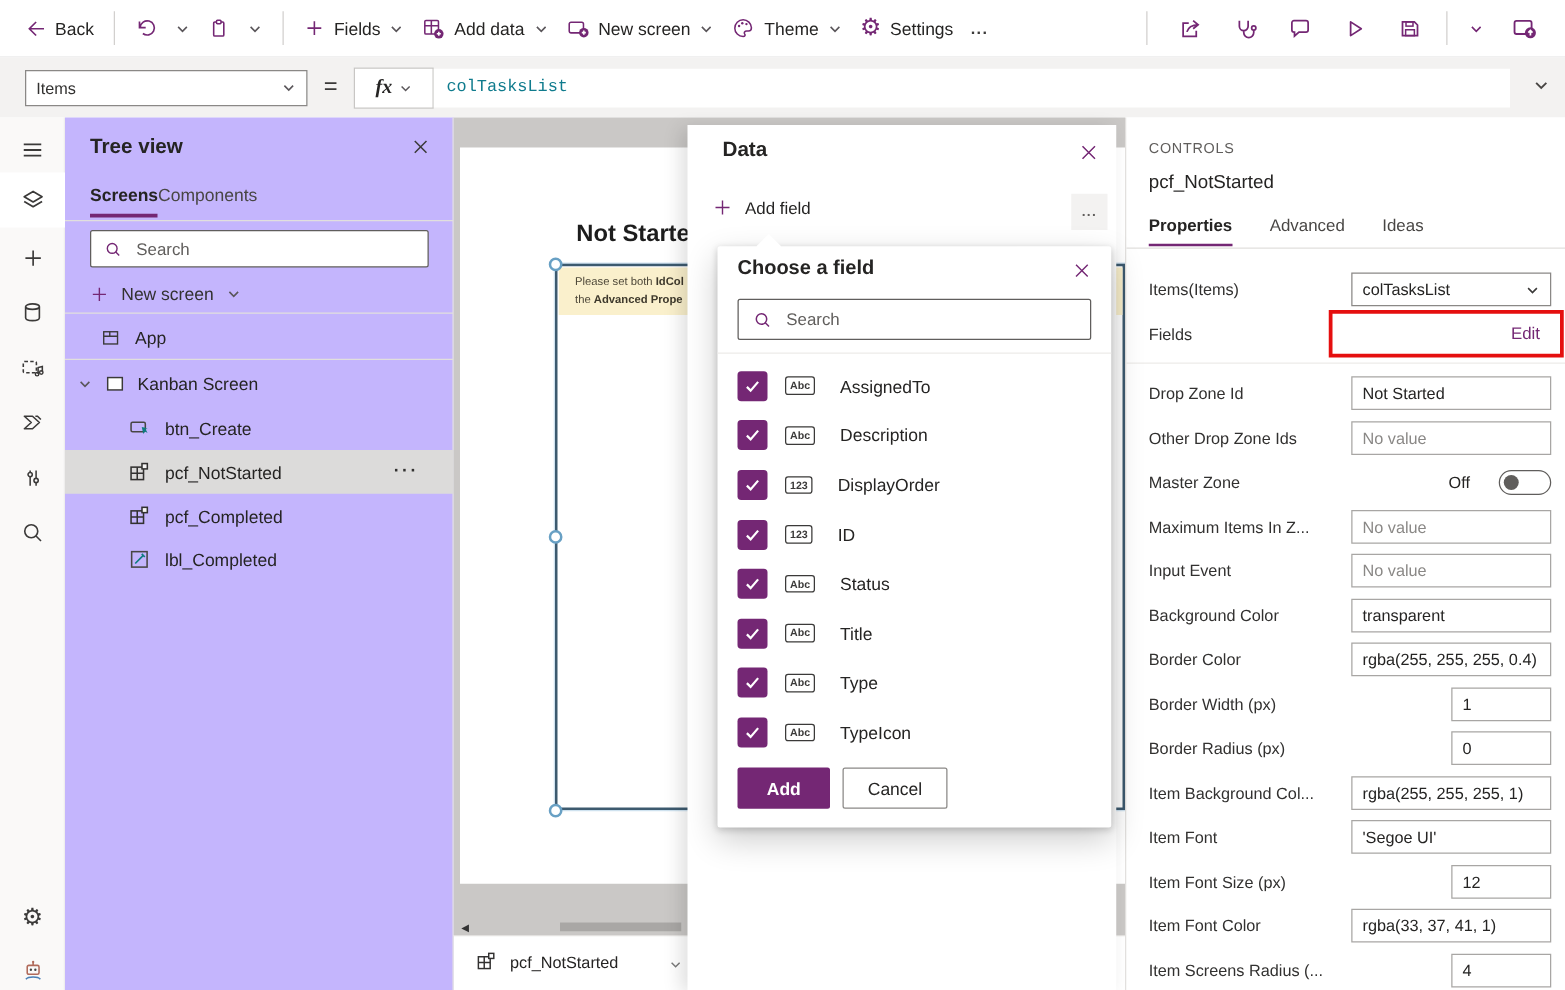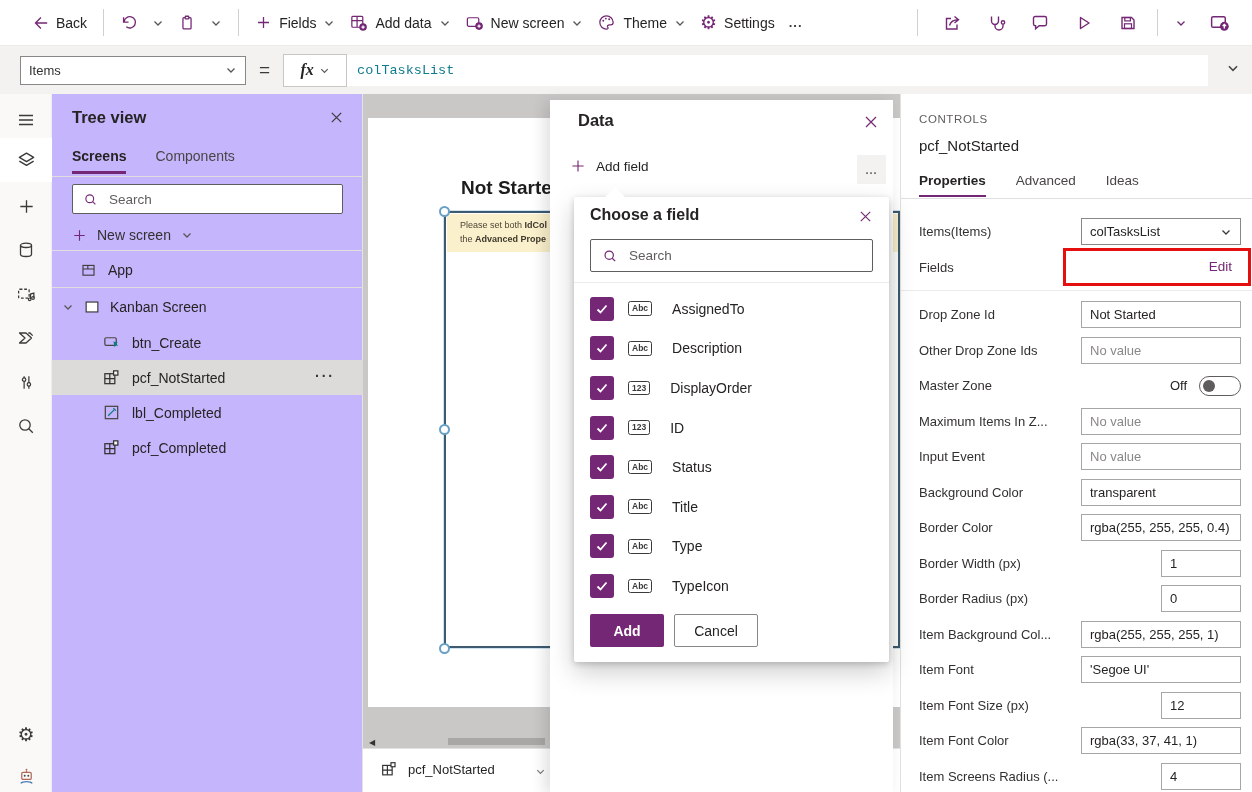--- a/index.html
+++ b/index.html
@@ -1,21 +1,21 @@
 <!DOCTYPE html>
 <html><head>
 <meta charset="utf-8">
 <style>
   html,body{margin:0;padding:0;}
   body{width:1252px;height:792px;position:relative;overflow:hidden;background:#fff;
        font-family:"Liberation Sans",sans-serif;color:#252423;}
   svg{display:block;}
   
   .topbar{position:absolute;left:0;top:0;width:1252px;height:46px;background:#fff;
-          border-bottom:1px solid #ebebeb;display:flex;align-items:center;padding-left:24px;box-sizing:border-box;}
+          border-bottom:1px solid #ebebeb;display:flex;align-items:center;padding-left:12px;box-sizing:border-box;}
   .tb-item{display:flex;align-items:center;gap:7px;font-size:14px;color:#252423;padding:0 7px;height:32px;cursor:default;}
   .tb-item .lbl{white-space:nowrap;}
   .pi{color:#742774;}
   .chev{color:#5a565a;}
   .tb-div{width:1px;height:27px;background:#d2d0ce;margin:0 9px;}
   .tb-right{margin-left:auto;display:flex;align-items:center;gap:6px;padding-right:14px;}
   .tb-icon-btn{width:38px;height:32px;display:flex;align-items:center;justify-content:center;color:#742774;}
   .dots{color:#3b3a39;font-weight:700;letter-spacing:1px;font-size:13px;}
   
   .fxbar{position:absolute;left:0;top:46px;width:1252px;height:48px;background:#f3f2f1;display:flex;align-items:center;}
@@ -29,21 +29,21 @@
   .fxbar-chev{position:absolute;right:12px;top:15px;color:#484644;}
   
   .rail{position:absolute;left:0;top:94px;width:52px;height:698px;background:#faf9f8;border-right:1px solid #efeeed;box-sizing:border-box;}
   .rail-item{position:absolute;left:0;width:52px;height:40px;display:flex;align-items:center;justify-content:center;color:#3b3a39;}
   .rail-item.sel{background:#fff;height:44px;}
   .gear-glyph{font-size:19px;line-height:1;color:#3b3a39;}
   
   .tree{position:absolute;left:52px;top:94px;width:311px;height:698px;background:#c4b5fd;border-right:1px solid #e5e3e1;box-sizing:border-box;}
   .tree-title{position:absolute;left:20px;top:14px;font-size:16.5px;font-weight:700;color:#252423;}
   .tree-close{position:absolute;right:18px;top:16px;color:#3b3a39;}
-  .tree-tabs{position:absolute;left:20px;top:54px;display:flex;gap:29px;font-size:14px;color:#484644;}
+  .tree-tabs{position:absolute;left:20px;top:54px;display:flex;font-size:14px;color:#484644;}
   .ttab{padding-bottom:7px;}
   .ttab.active{font-weight:700;color:#252423;border-bottom:3px solid #742774;}
   .tdiv{position:absolute;left:0;width:311px;height:1px;background:#e1dfdd;}
   .search-box{position:absolute;left:20px;top:90px;width:271px;height:30px;background:#fff;border:1px solid #605e5c;border-radius:2px;
               display:flex;align-items:center;gap:9px;padding-left:10px;box-sizing:border-box;}
   .search-box input{border:none;outline:none;flex:1;font-size:13.5px;font-family:inherit;color:#323130;background:transparent;}
   .search-box input::placeholder{color:#605e5c;}
   .newscreen-row{position:absolute;left:20px;top:128px;display:flex;align-items:center;gap:10px;font-size:14px;color:#323130;height:26px;}
   .app-row{position:absolute;left:0;top:161px;width:311px;height:30px;display:flex;align-items:center;gap:11px;padding-left:28px;box-sizing:border-box;font-size:14px;}
   .kanban-row{position:absolute;left:0;top:198px;width:311px;height:30px;display:flex;align-items:center;padding-left:10px;box-sizing:border-box;font-size:14px;gap:9px;}
@@ -107,21 +107,21 @@
   .ctl{width:160px;height:27px;border:1px solid #a8a6a4;background:#fff;font-size:13px;color:#252423;
        display:flex;align-items:center;padding:0 8px;box-sizing:border-box;white-space:nowrap;overflow:hidden;}
   .ctl.sm{width:80px;}
   .ctl.ph{color:#8a8886;}
   .ctl.dd{border-color:#8a8886;justify-content:space-between;}
   .prow.fields{position:relative;}
   .redbox{position:absolute;left:162px;right:2px;top:-2px;height:38px;border:3px solid #e50f0f;background:#fff;
           display:flex;align-items:center;justify-content:flex-end;padding-right:16px;box-sizing:border-box;}
   .editlink{color:#742774;font-size:13.5px;}
   .pdivider{height:1px;background:#edebe9;margin:5px 0 6px 0;}
-  .togglewrap{display:flex;align-items:center;gap:12px;}
+  .togglewrap{display:flex;align-items:center;gap:23px;}
   .tog-label{font-size:13px;color:#252423;}
   .toggle{width:42px;height:20px;border:1px solid #605e5c;border-radius:11px;position:relative;display:inline-block;box-sizing:border-box;}
   .knob{position:absolute;left:3px;top:3px;width:12px;height:12px;border-radius:50%;background:#605e5c;}
 </style>
 </head>
 <body>
 
 <div class="topbar">
   <div class="tb-item">
     <span class="pi">
@@ -436,35 +436,35 @@
             <path d="M3 11.2 H13.5 M8.2 6 V16.5" stroke="#323130" stroke-width="1.3"></path>
             <rect x="12.2" y="3" width="4.5" height="4.5" stroke="#323130" stroke-width="1.3" fill="#f6f5f4"></rect>
           </svg>
         </span>
         <span>pcf_NotStarted</span>
         <span class="tmore">···</span>
       </div>
       <div class="tree-child">
         <span>
           <svg width="19" height="19" viewBox="0 0 20 20">
-            <rect x="3.5" y="3.5" width="13" height="13" stroke="#484644" stroke-width="1.3" fill="none"></rect>
-            <path d="M6.5 13.5 L13.3 6.7 M12 5.4 L14.6 8" stroke="#0e7c80" stroke-width="1.4" fill="none"></path>
-          </svg>
-        </span>
-        <span>lbl_Completed</span>
-      </div>
-      <div class="tree-child">
-        <span>
-          <svg width="19" height="19" viewBox="0 0 20 20">
             <rect x="3" y="6" width="10.5" height="10.5" stroke="#323130" stroke-width="1.3" fill="none"></rect>
             <path d="M3 11.2 H13.5 M8.2 6 V16.5" stroke="#323130" stroke-width="1.3"></path>
             <rect x="12.2" y="3" width="4.5" height="4.5" stroke="#323130" stroke-width="1.3" fill="#f6f5f4"></rect>
           </svg>
         </span>
         <span>pcf_Completed</span>
+      </div>
+      <div class="tree-child">
+        <span>
+          <svg width="19" height="19" viewBox="0 0 20 20">
+            <rect x="3.5" y="3.5" width="13" height="13" stroke="#484644" stroke-width="1.3" fill="none"></rect>
+            <path d="M6.5 13.5 L13.3 6.7 M12 5.4 L14.6 8" stroke="#0e7c80" stroke-width="1.4" fill="none"></path>
+          </svg>
+        </span>
+        <span>lbl_Completed</span>
       </div>
     </div>
 </div>
 
 <div class="canvas">
   <div class="screen"></div>
   <div class="canvas-title">Not Started</div>
   <div class="selbox"></div>
   <div class="warnbar">
     <span>Please set both </span><b>IdCol</b><br>

